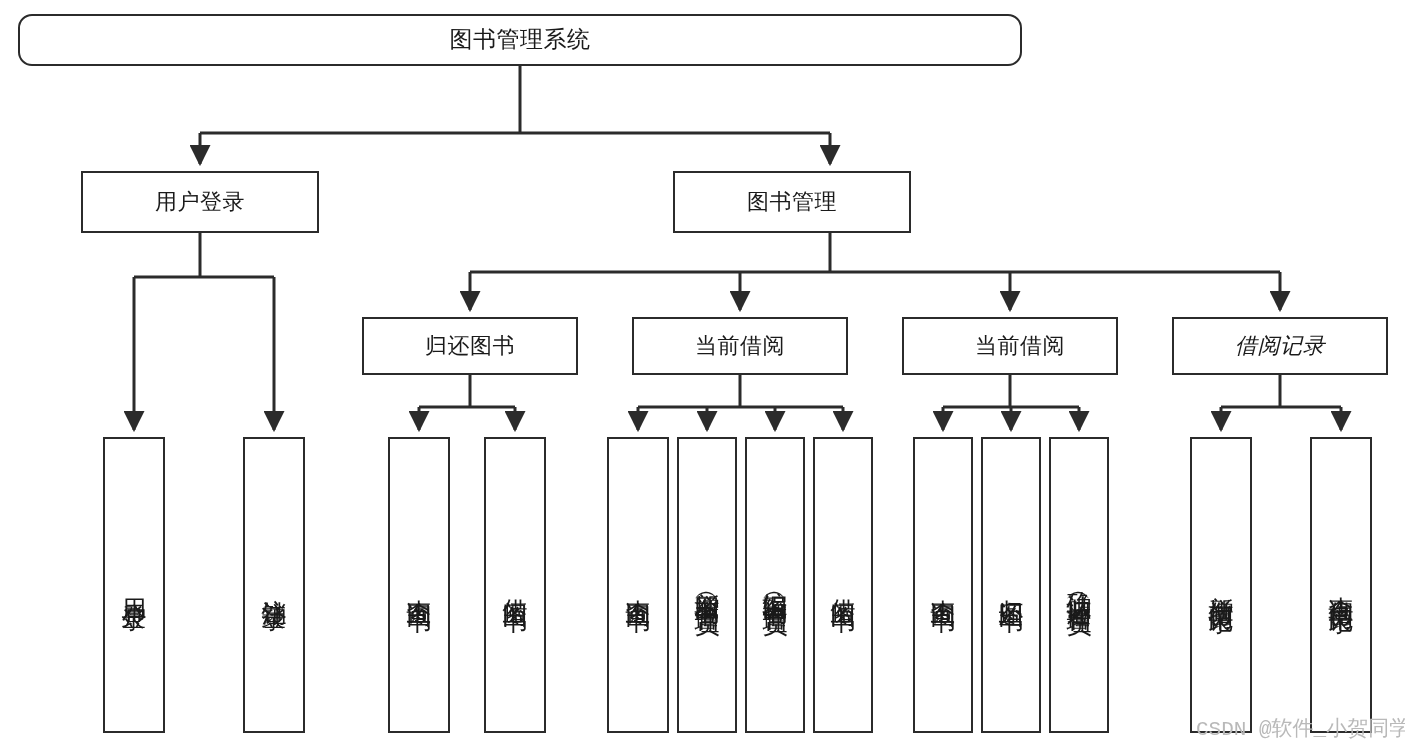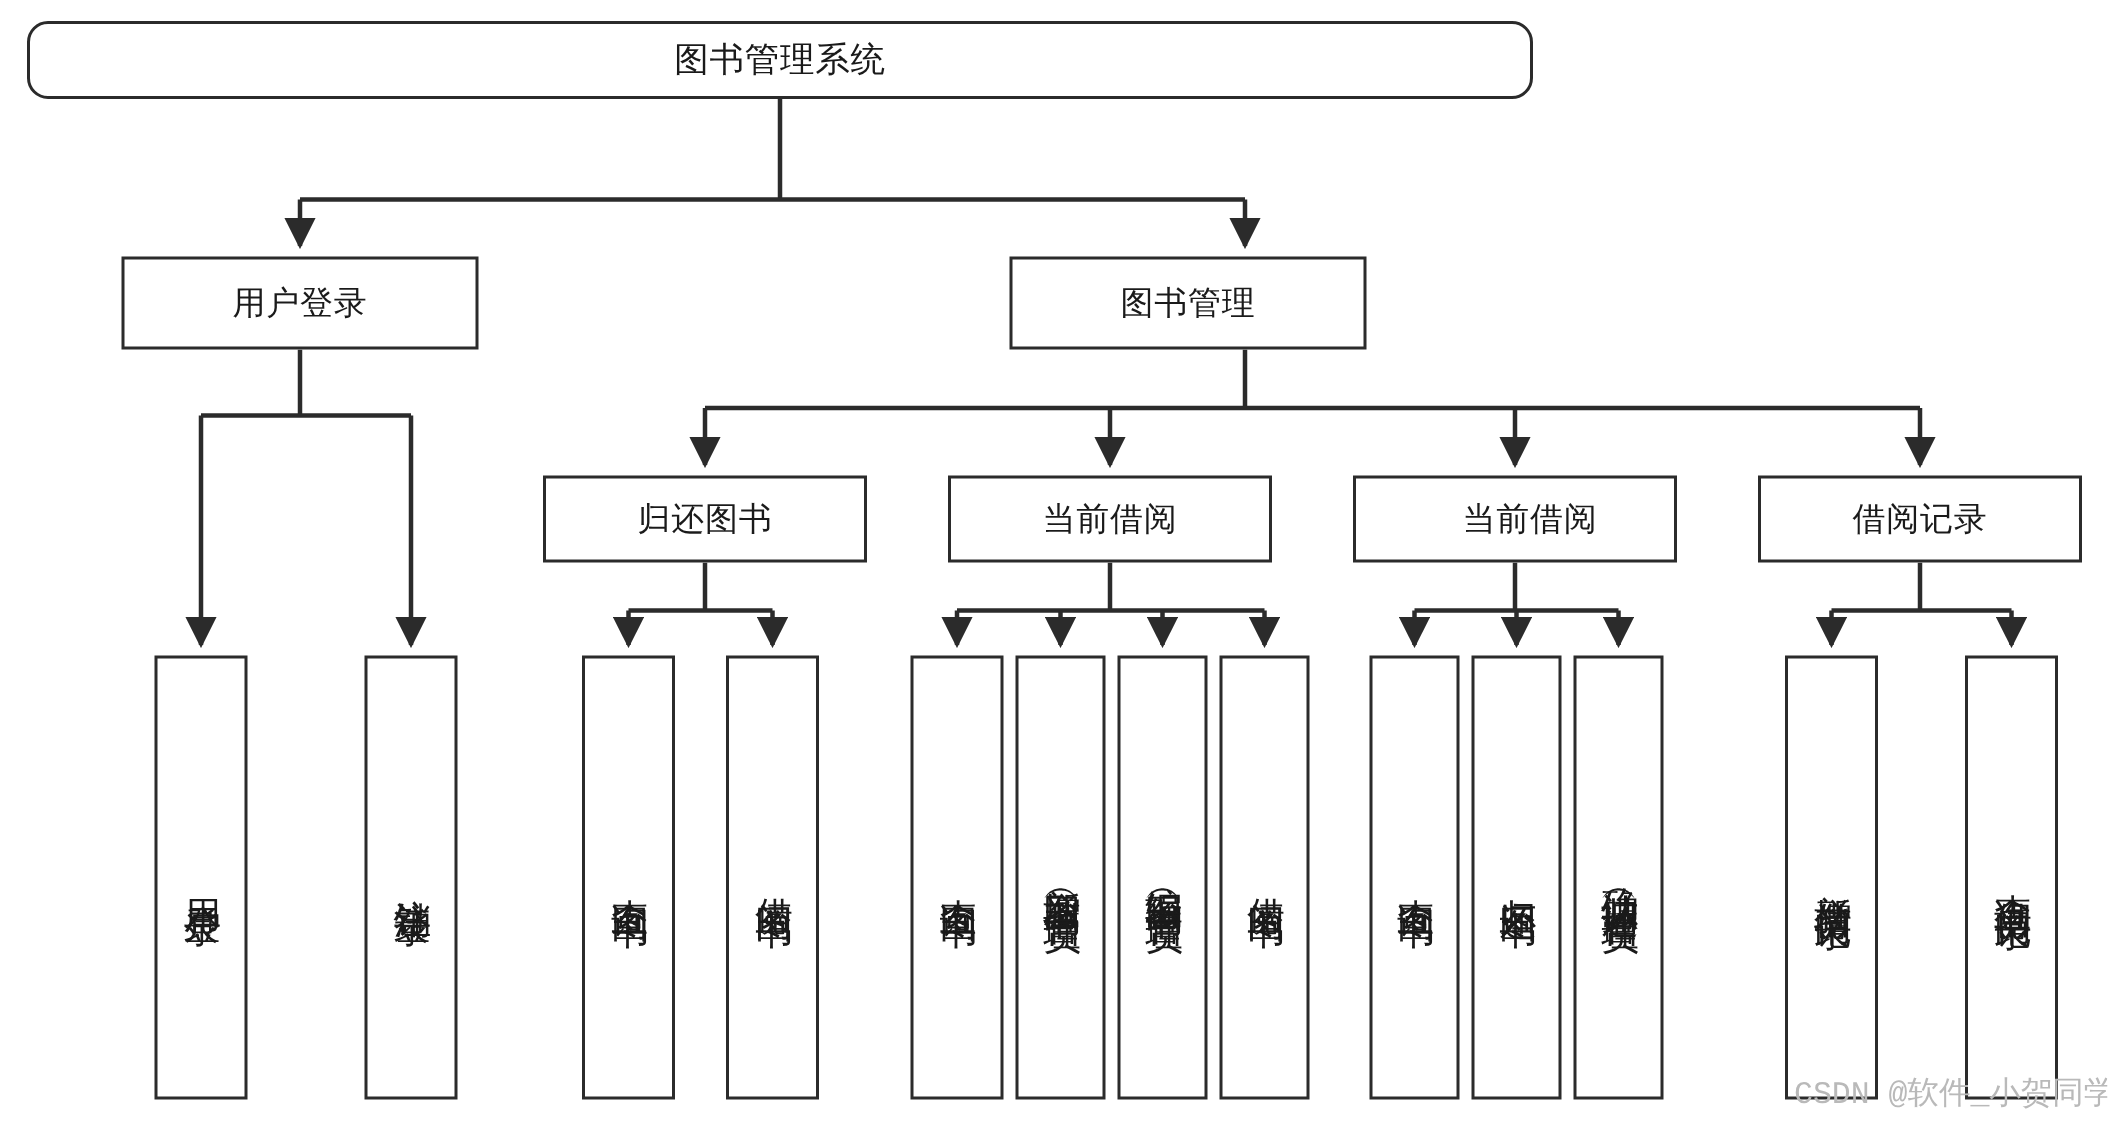--- a/index.html
+++ b/index.html
@@ -139,21 +139,21 @@
 
   <div class="node h" id="node-l3-0" style="left: 362px; top: 317px; width: 216px; height: 58px;">
     <span class="node-label">归还图书</span>
   </div>
   <div class="node h" id="node-l3-1" style="left: 632px; top: 317px; width: 216px; height: 58px;">
     <span class="node-label">当前借阅</span>
   </div>
   <div class="node h" id="node-l3-2" style="left: 902px; top: 317px; width: 216px; height: 58px; padding-left: 20px;">
     <span class="node-label">当前借阅</span>
   </div>
-  <div class="node h" id="node-l3-3" style="left: 1172px; top: 317px; width: 216px; height: 58px;">
+  <div class="node h" id="node-l3-3" style="left: 1172px; top: 317px; width: 216px; height: 58px; font-style: italic;">
     <span class="node-label">借阅记录</span>
   </div>
 
   <div class="node v" id="node-leaf-0" style="left: 103px; top: 437px; width: 62px; height: 296px;">
     <span class="node-label">用户登录</span>
   </div>
   <div class="node v" id="node-leaf-1" style="left: 243px; top: 437px; width: 62px; height: 296px;">
     <span class="node-label">注销登录</span>
   </div>
   <div class="node v" id="node-leaf-2" style="left: 388px; top: 437px; width: 62px; height: 296px;">

